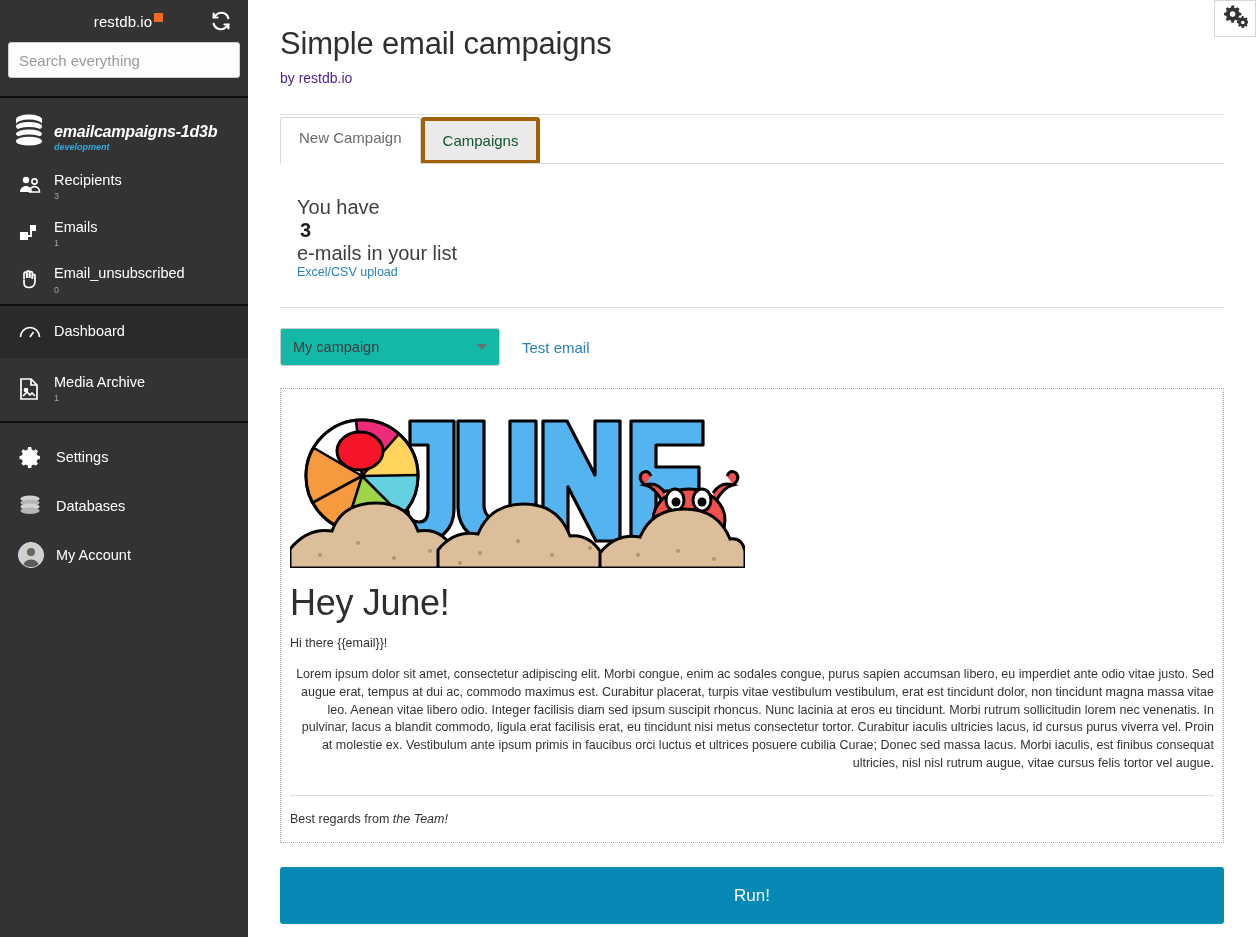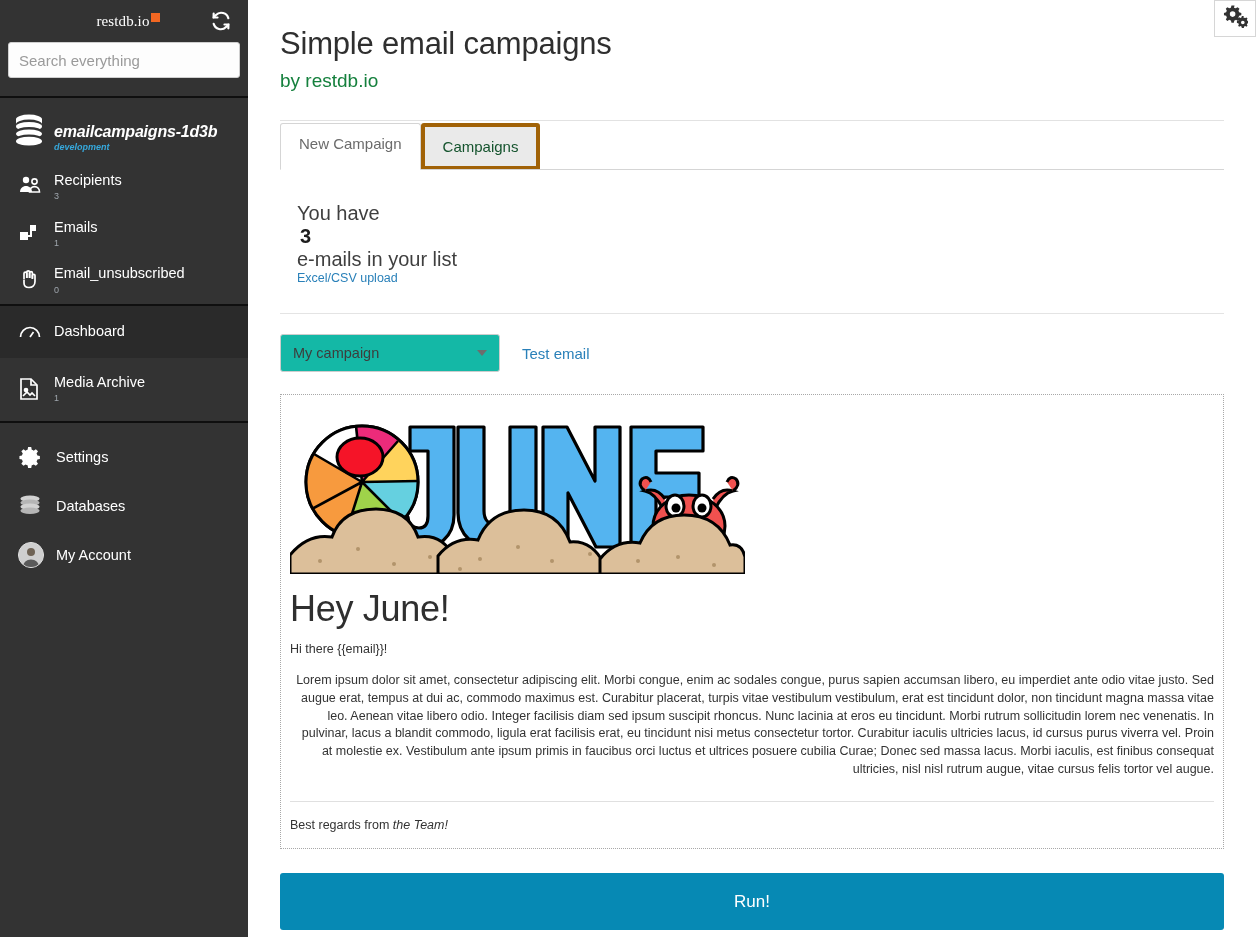--- a/index.html
+++ b/index.html
@@ -25,21 +25,21 @@
     border-bottom: 2px solid #0f0f0f;
     position: relative;
   }
   .brand-row {
     height: 42px;
     display: flex; align-items: center; justify-content: center;
     position: relative;
   }
   .brand-logo {
     font-size: 15px; color: #fff; letter-spacing: .1px;
-    position: relative; padding-right: 2px; font-family: Liberation Serif, serif;
+    position: relative; padding-right: 2px;
   }
   .brand-dot {
     position: absolute; right: -9px; top: 0px;
     width: 9px; height: 9px; background: #f26722;
   }
   .refresh-btn {
     position: absolute; right: 16px; top: 10px;
     width: 22px; height: 22px; color: #fff; cursor: pointer;
   }
   .refresh-btn svg { display:block; }
@@ -114,21 +114,21 @@
     background: #fff; border: 1px solid #d6d6d6;
     display: flex; align-items: center; justify-content: center;
     cursor: pointer; z-index: 5;
   }
   .content { padding: 8px 32px 0 32px; }
   .page-title {
     font-size: 31px; color: #2f2f2f; font-weight: normal;
     margin: 0; padding-top: 18px; letter-spacing: -0.2px;
   }
   .page-sub {
-    font-size: 19px; color: #15803d; font-weight: normal;
+    font-size: 14px; color: #4c1d95; font-weight: normal;
     margin: 8px 0 12px 0;
   }
   .hr-top { border-top: 1px solid #e2e2e2; margin-top: 28px; }
 
   .tabs { display: flex; margin-top: 2px; position: relative; }
   .tab {
     font-size: 15px; padding: 11px 18px 11px 18px;
     cursor: pointer; position: relative; top: 0px;
   }
   .tab.active {

